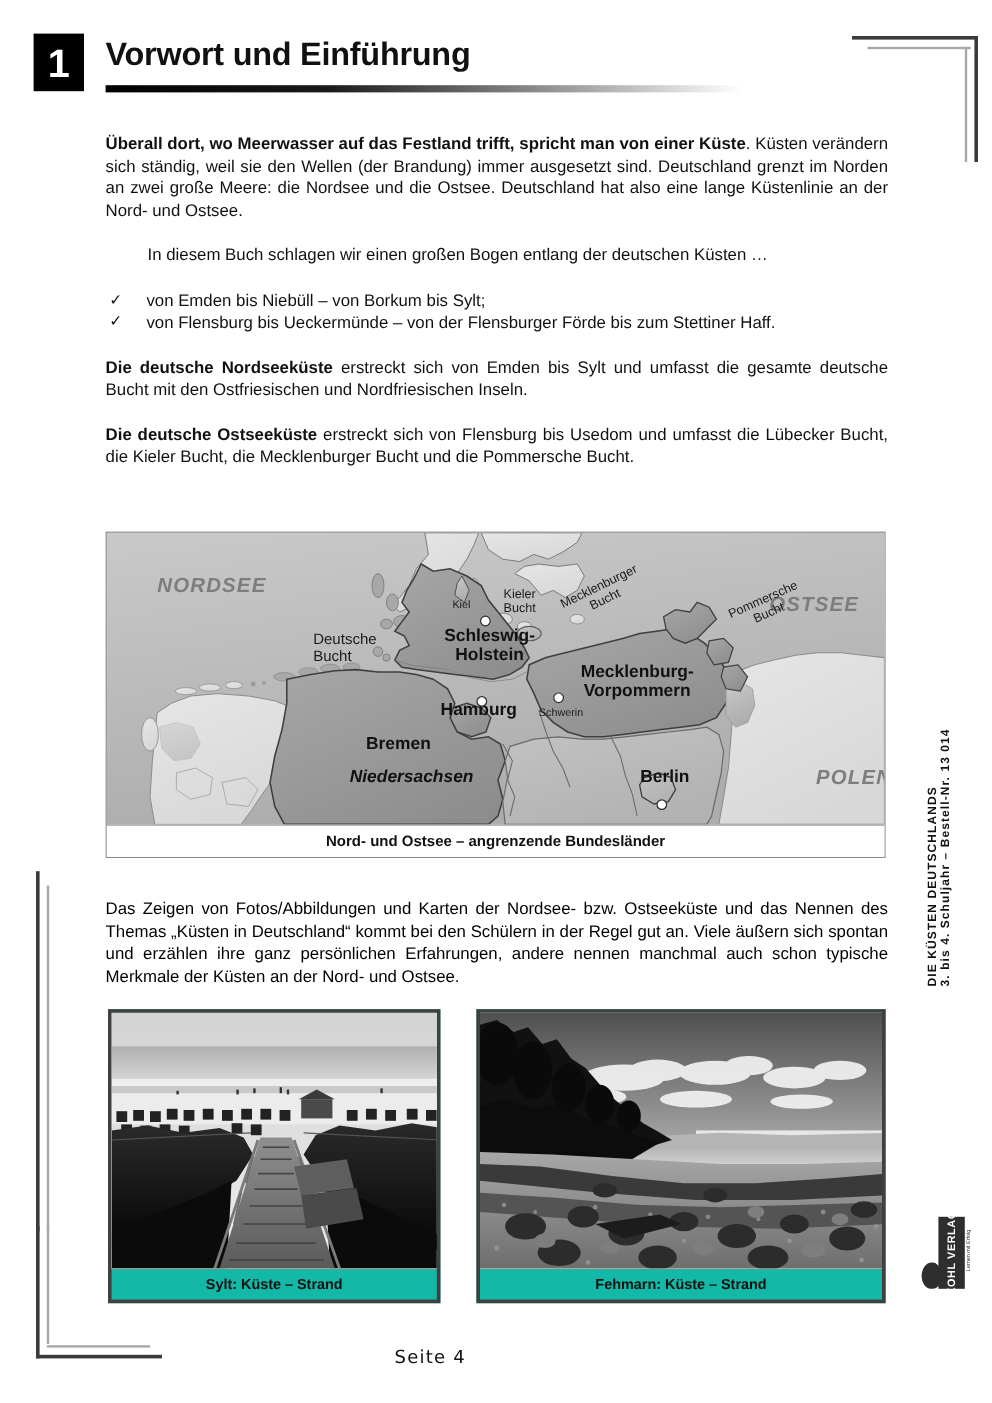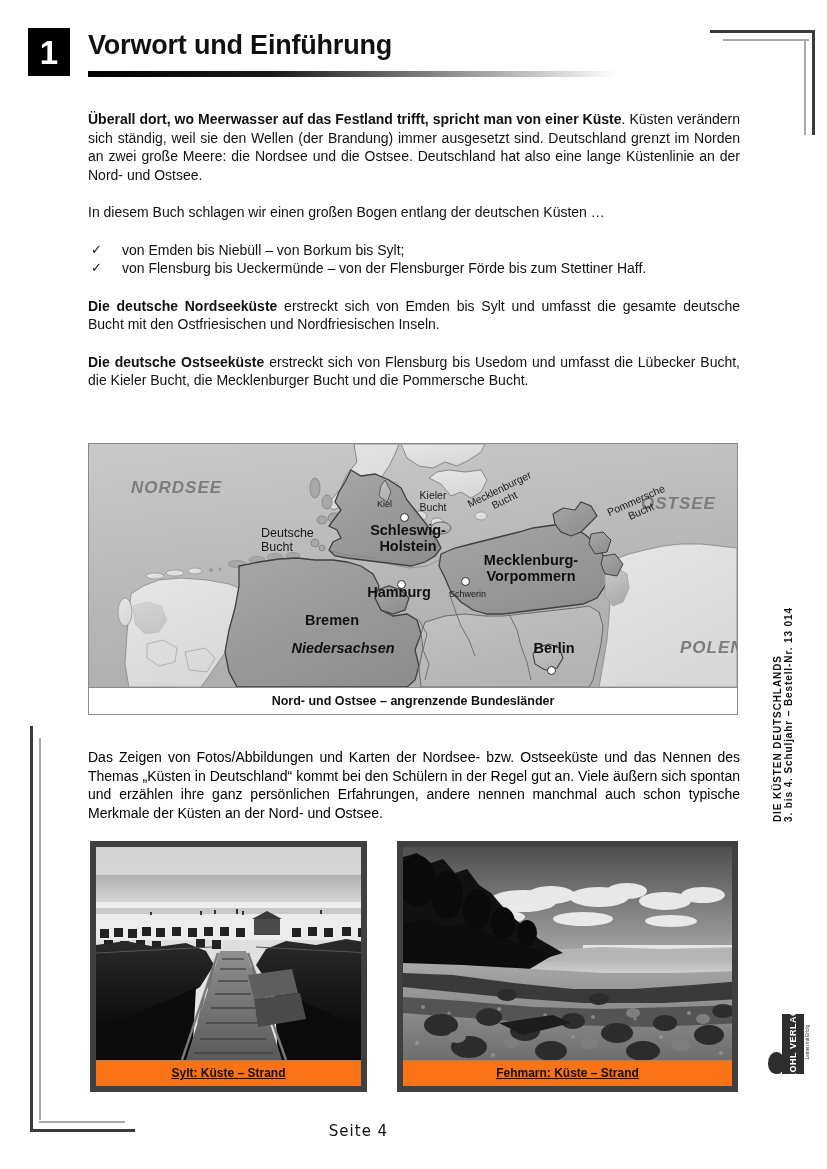--- a/index.html
+++ b/index.html
@@ -128,21 +128,21 @@
     font-size: 13.5px;
     font-weight: bold;
     margin: 0 0 24px 0;
   }
   p.para {
     font-size: 14px;
     line-height: 18.5px;
     margin: 0 0 19px 0;
     text-align: justify;
   }
-  p.para.nojust { text-align: left; }
+  p.para.nojust { text-align: left; margin-left: 35px; }
   .b { font-weight: bold; }
   ul.checklist {
     list-style: none;
     margin: 0;
     padding: 0;
   }
   ul.checklist li {
     font-size: 14px;
     line-height: 18.5px;
     padding-left: 34px;
@@ -215,23 +215,22 @@
     width: 7px; height: 7px;
     border-radius: 50%;
     background: #ffffff;
     border: 1px solid #2a2a2a;
   }
 
   
   .photo-figure {
     position: absolute;
     box-sizing: border-box;
-    border: 6px solid #404040;
-    background: #f97316;
-    text-decoration: underline;
+    border: 3px solid #404040;
+    background: #14b8a6;
   }
   .photo-figure.left  { left: 90px;  top: 841px; width: 277px; }
   .photo-figure.right { left: 397px; top: 841px; width: 341px; }
   .photo-frame {
     position: relative;
     overflow: hidden;
     display: block;
     background: #dddddd;
   }
   .photo-figure.left  .photo-frame { height: 213px; }

